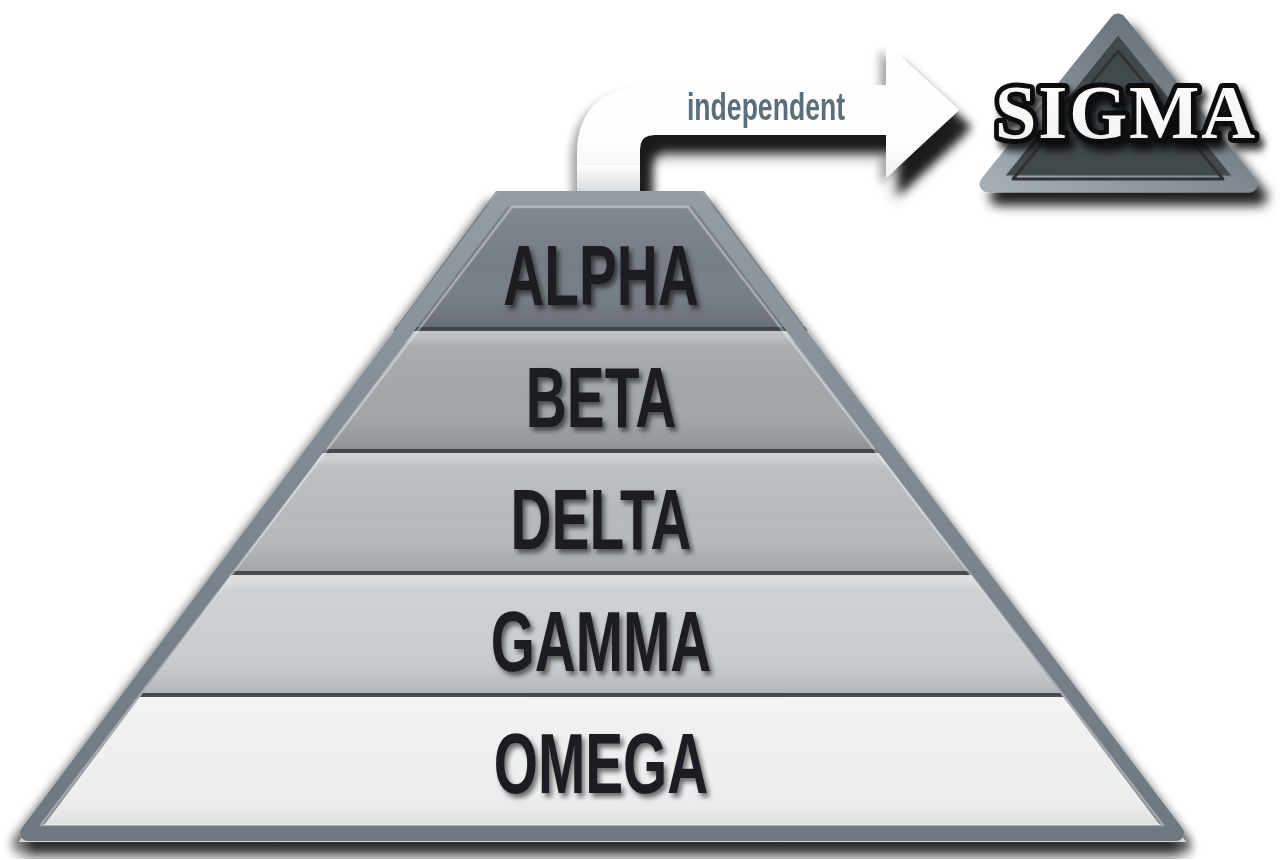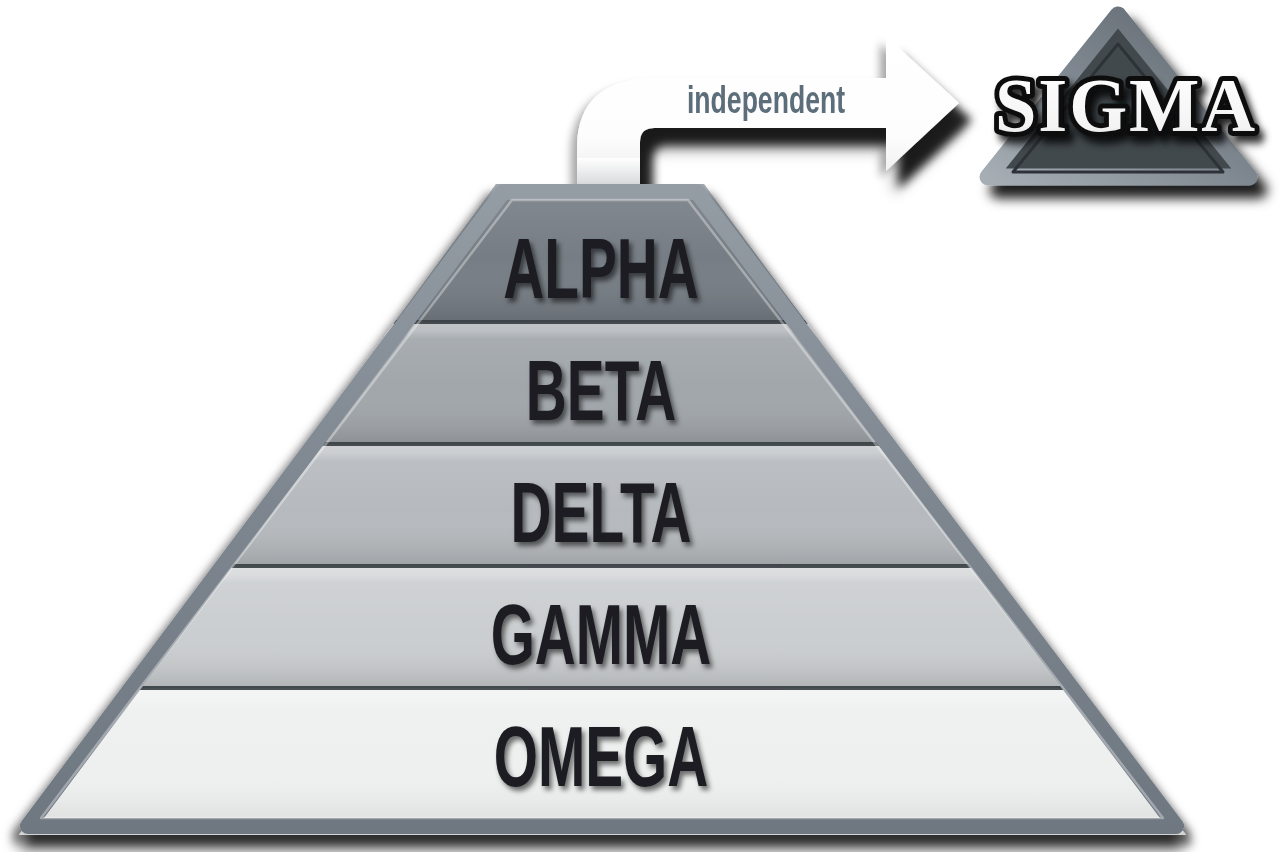--- a/index.html
+++ b/index.html
@@ -1,16 +1,16 @@
 <!DOCTYPE html>
 <html><head>
 <meta charset="utf-8">
 <style>
   html,body{margin:0;padding:0;background:#ffffff;}
-  .stage{position:relative;width:1280px;height:852px;overflow:hidden;background:#ffffff;}
+  .stage{position:relative;width:1280px;height:852px;overflow:hidden;background:#ffffff;margin-top:7px;}
   svg{display:block;}
   .bandtxt{
     font-family:"Liberation Sans","DejaVu Sans",sans-serif;
     font-weight:bold;
   }
   .arrowtxt{
     font-family:"Liberation Sans","DejaVu Sans",sans-serif;
     font-weight:bold;
   }
   .sigmatxt{

